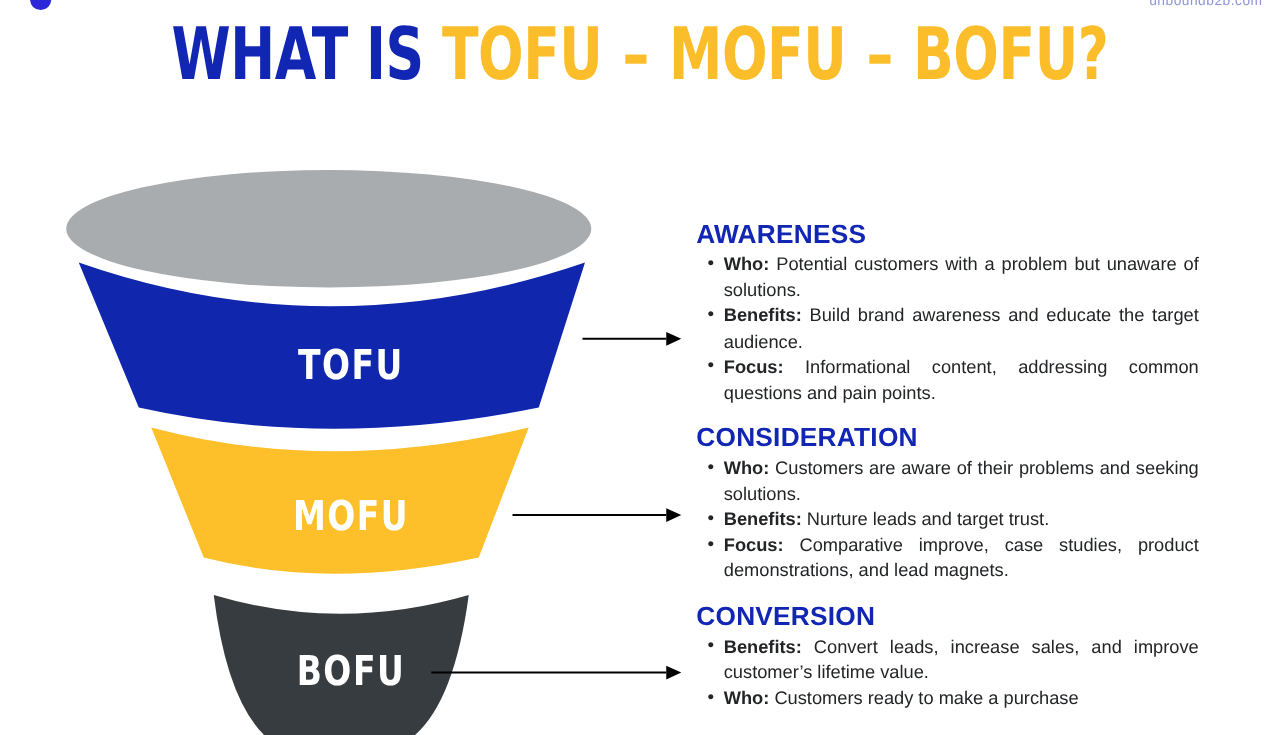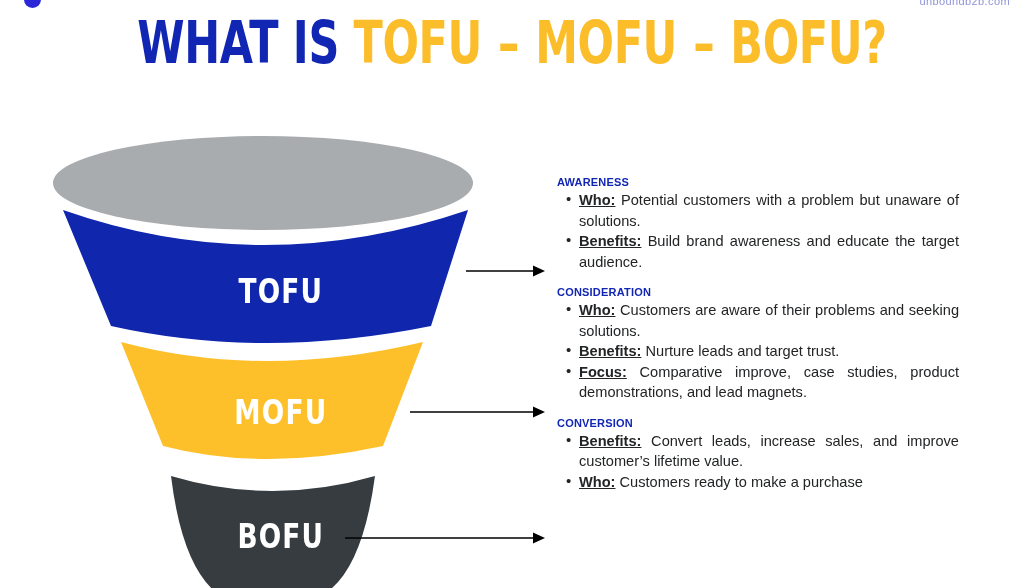--- a/index.html
+++ b/index.html
@@ -89,21 +89,21 @@
     position: absolute;
     left: 557px;
     top: 176px;
     width: 402px;
   }
   .stage-block { margin-bottom: 14px; }
   .stage-block:last-child { margin-bottom: 0; }
   .stage-heading {
     color: #1226b4;
     font-weight: 700;
-    font-size: 11px;
+    font-size: 21px;
     letter-spacing: .2px;
     margin: 0 0 2px 0;
   }
   .stage-points {
     margin: 0;
     padding: 0 0 0 22px;
     list-style: none;
   }
   .stage-points li {
     position: relative;
@@ -114,21 +114,21 @@
     margin-bottom: 0;
   }
   .stage-points li::before {
     content: "\2022";
     position: absolute;
     left: -13px;
     top: -1px;
     font-size: 15px;
     color: #222426;
   }
-  .pt-label { font-weight: 700; text-decoration: underline; }
+  .pt-label { font-weight: 700; }
 </style>
 </head>
 <body>
 
 <div id="brand-logo-mark"></div>
 <div id="site-url">unboundb2b.com</div>
 
 <div id="page-title">
   <span class="t-blue">WHAT IS</span>
   <span class="t-yellow">TOFU</span>
@@ -166,20 +166,21 @@
   </g>
 </svg>
 
 <div id="stage-details">
 
   <div class="stage-block">
     <p class="stage-heading">AWARENESS</p>
     <ul class="stage-points">
       <li><span class="pt-label">Who:</span><span> Potential customers with a problem but unaware of solutions.</span></li>
       <li><span class="pt-label">Benefits:</span><span> Build brand awareness and educate the target audience.</span></li>
+      <li><span class="pt-label">Focus:</span><span> Informational content, addressing common questions and pain points.</span></li>
     </ul>
   </div>
 
   <div class="stage-block">
     <p class="stage-heading">CONSIDERATION</p>
     <ul class="stage-points">
       <li><span class="pt-label">Who:</span><span> Customers are aware of their problems and seeking solutions.</span></li>
       <li><span class="pt-label">Benefits:</span><span> Nurture leads and target trust.</span></li>
       <li><span class="pt-label">Focus:</span><span> Comparative improve, case studies, product demonstrations, and lead magnets.</span></li>
     </ul>

